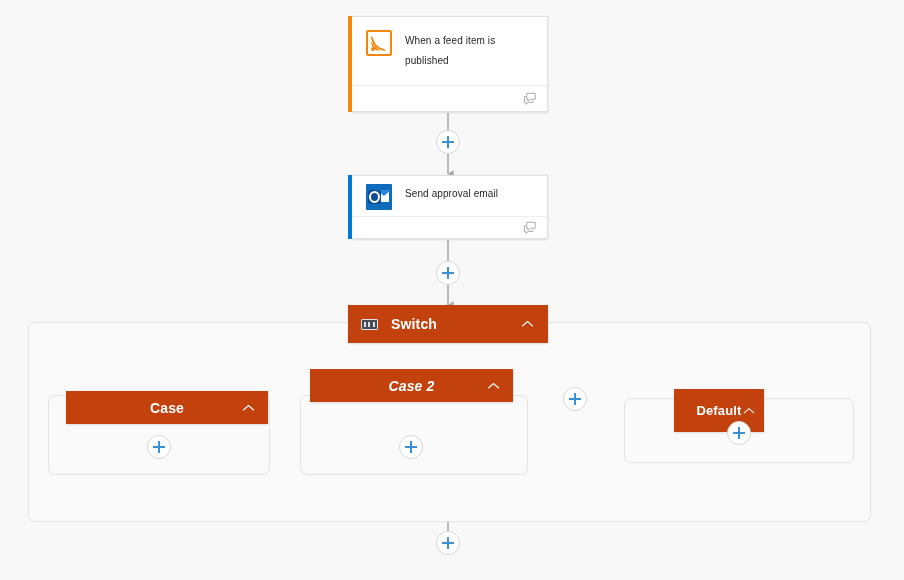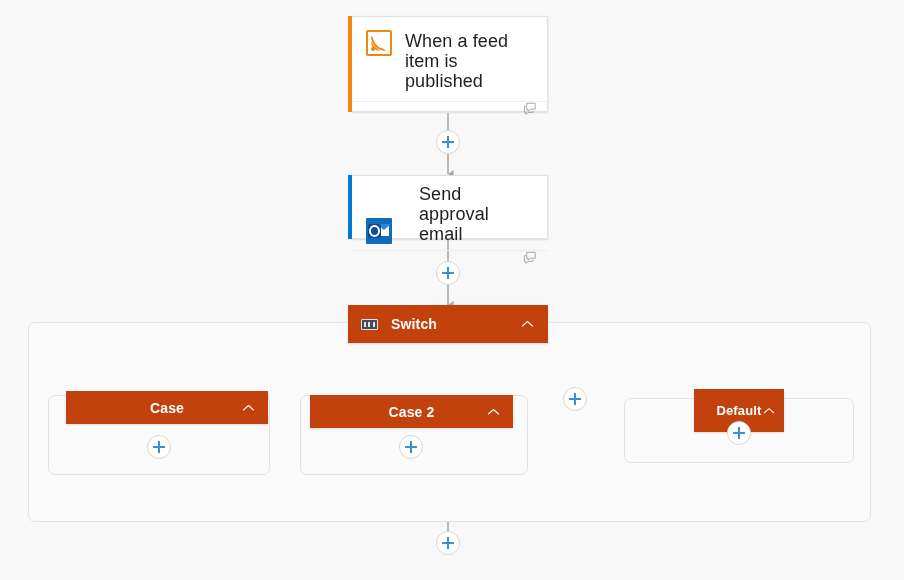--- a/index.html
+++ b/index.html
@@ -48,21 +48,21 @@
     flex: 1;
   }
   .card-icon {
     width: 26px; height: 26px;
     flex: 0 0 26px;
     margin-right: 13px;
     margin-top: 1px;
     position: relative;
   }
   .card-title {
-    font-size: 18px;
+    font-size: 10px;
     line-height: 20px;
     color: #201f1e;
     font-weight: 400;
     letter-spacing: 0.1px;
     padding-top: 2px;
   }
   .card-footer {
     height: 26px;
     border-top: 1px solid #ededed;
     display: flex;
@@ -268,21 +268,21 @@
         <path d="M4.2 1.5 H14 V8.3 H8.6 L5.6 10.6 V8.3 H4.2 Z" fill="none" stroke="#8a8a8a" stroke-width="1.1"></path>
         <path d="M11.3 10 V12 H6.2 L3.2 14.2 V12 H1.6 V5.2 H3.2" fill="none" stroke="#8a8a8a" stroke-width="1.1"></path>
       </svg>
     </div>
   </div>
 
   <div class="plus" style="left:436px; top:130px;"></div>
 
   <div class="card" id="card-email" style="left:352px; top:175px; width:196px; height:64px;">
     <div class="accent" style="background:#0078d4;"></div>
-    <div class="card-body" style="align-items:flex-end; padding-top:8px; padding-bottom:6px;gap:14px;">
+    <div class="card-body" style="align-items:flex-start; padding-top:8px; padding-bottom:6px;">
       <div class="card-icon" style="margin-top:0;">
         <div class="icon-outlook">
           <span class="env"></span>
           <span class="o"></span>
         </div>
       </div>
       <div class="card-title" style="padding-top:0;">Send approval email</div>
     </div>
     <div class="card-footer">
       <svg class="glyph-comment" viewBox="0 0 16 15">
@@ -311,32 +311,32 @@
   <div class="branch-box" style="left:48px; top:395px; width:222px; height:80px;"></div>
   <div class="node-dark case-head" style="left:66px; top:391px; width:202px; height:33px;">
     <span class="node-label">Case</span>
     <svg class="chev" viewBox="0 0 14 9">
       <path d="M1 7 L7 1.8 L13 7" fill="none" stroke="#ffffff" stroke-width="1.3"></path>
     </svg>
   </div>
   <div class="plus" style="left:147px; top:435px;"></div>
 
   <div class="branch-box" style="left:300px; top:395px; width:228px; height:80px;"></div>
-  <div class="node-dark case-head" style="left:310px; top:395px; width:203px; height:33px;">
+  <div class="node-dark case-head" style="left:310px; top:369px; width:203px; height:33px;font-style:italic;">
     <span class="node-label">Case 2</span>
     <svg class="chev" viewBox="0 0 14 9">
       <path d="M1 7 L7 1.8 L13 7" fill="none" stroke="#ffffff" stroke-width="1.3"></path>
     </svg>
   </div>
   <div class="plus" style="left:399px; top:435px;"></div>
 
   <div class="plus" style="left:563px; top:387px;"></div>
 
   <div class="branch-box" style="left:624px; top:398px; width:230px; height:65px;"></div>
-  <div class="node-dark case-head" style="left:694px; top:389px; width:90px; height:43px;">
+  <div class="node-dark case-head" style="left:674px; top:389px; width:90px; height:43px;">
     <span class="node-label" style="font-size:13px;">Default</span>
     <svg class="chev" style="right:9px; width:12px;" viewBox="0 0 14 9">
       <path d="M1 7 L7 1.8 L13 7" fill="none" stroke="#ffffff" stroke-width="1.3"></path>
     </svg>
   </div>
   <div class="plus" style="left:727px; top:421px;"></div>
 
   <div class="plus" style="left:436px; top:531px;"></div>
 
 </div>

